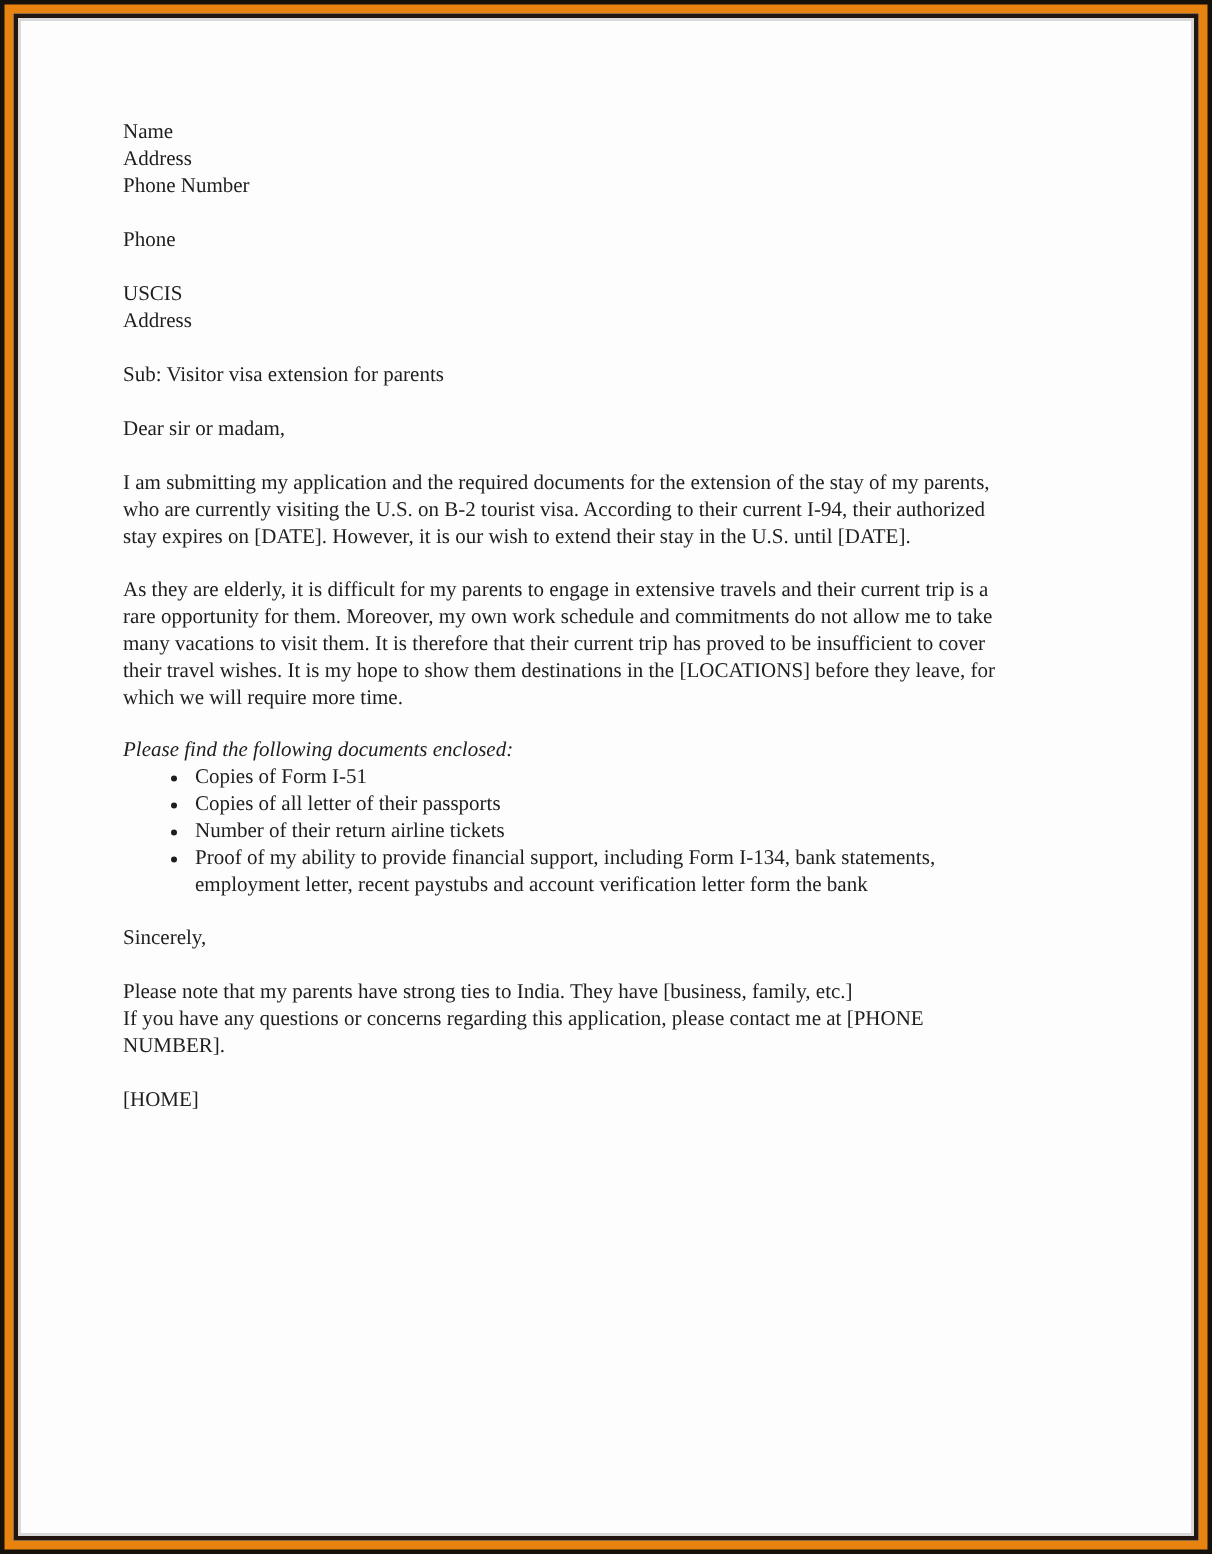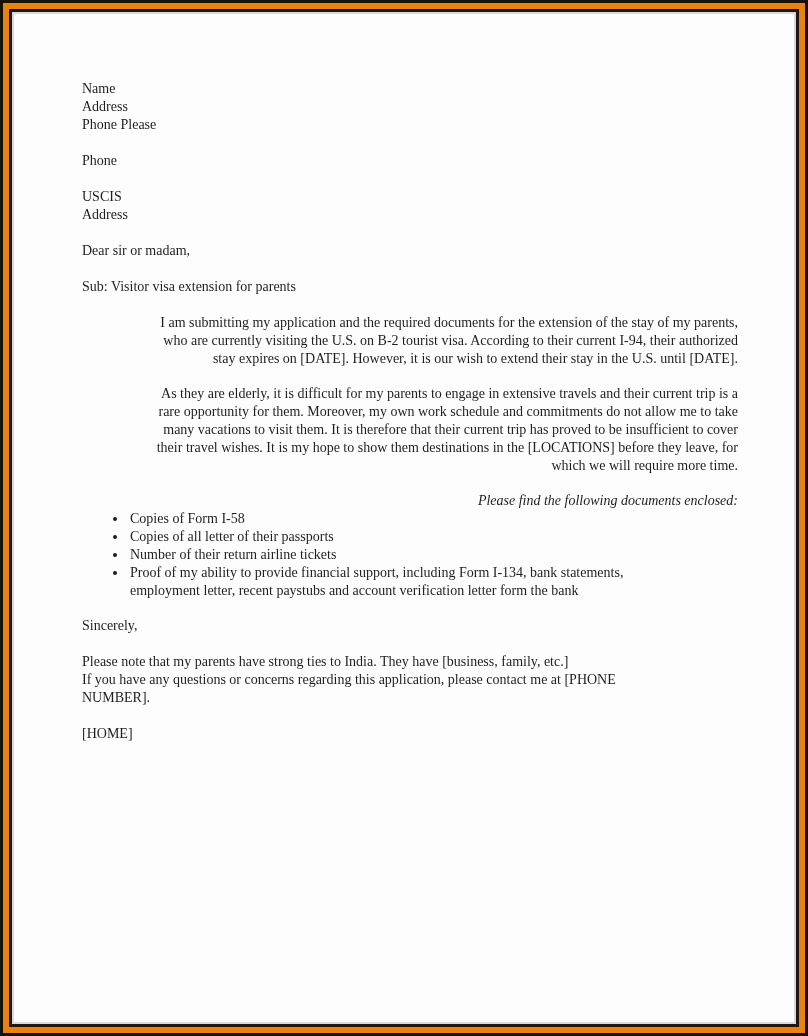--- a/index.html
+++ b/index.html
@@ -17,65 +17,65 @@
     overflow: hidden;
   }
   .content {
     box-sizing: border-box;
     padding: 68px 58px 0 70px;
     font-family: "Liberation Serif", "DejaVu Serif", serif;
     font-size: 14px; line-height: 18px;
     color: #1e1e1e;
   }
   .block { margin: 0 0 18px 0; white-space: pre-line; }
-  .para  { margin: 0 0 17px 0; white-space: pre-line; text-align: right; }
+  .para  { margin: 0 0 17px 0; white-space: pre-line; }
   .para:last-child { margin-bottom: 0; }
   .paras { margin: 0 0 17px 0; }
   ul.enclosures {
     margin: 0 0 17px 0;
     padding: 0 0 0 46px;
     list-style: disc;
   }
   ul.enclosures li { white-space: pre-line; margin: 0; padding-left: 2px; }
 </style>
 </head>
 <body>
 
 <div class="frame">
   <div class="page">
     <div class="content">
 
       <div class="block">Name
 Address
-Phone Please</div>
+Phone Number</div>
 
       <div class="block">Phone</div>
 
       <div class="block">USCIS
 Address</div>
 
+      <div class="block">Sub: Visitor visa extension for parents</div>
+
       <div class="block">Dear sir or madam,</div>
-
-      <div class="block">Sub: Visitor visa extension for parents</div>
 
       <div class="paras">
           <p class="para">I am submitting my application and the required documents for the extension of the stay of my parents,
 who are currently visiting the U.S. on B-2 tourist visa.  According to their current I-94, their authorized
 stay expires on [DATE]. However, it is our wish to extend their stay in the U.S. until [DATE].</p>
           <p class="para">As they are elderly, it is difficult for my parents to engage in extensive travels and their current trip is a
 rare opportunity for them. Moreover, my own work schedule and commitments do not allow me to take
 many vacations to visit them. It is therefore that their current trip has proved to be insufficient to cover
 their travel wishes. It is my hope to show them destinations in the [LOCATIONS] before they leave, for
 which we will require more time.</p>
         </div>
 
       <div class="para" style="margin-bottom:0;font-style:italic;">Please find the following documents enclosed:</div>
 
       <ul class="enclosures">
-          <li>Copies of Form I-58</li>
+          <li>Copies of Form I-51</li>
           <li>Copies of all letter of their passports</li>
           <li>Number of their return airline tickets</li>
           <li>Proof of my ability to provide financial support, including Form I-134, bank statements,
 employment letter, recent paystubs and account verification letter form the bank</li>
         </ul>
 
       <div class="block">Sincerely,</div>
 
       <div class="block">Please note that my parents have strong ties to India. They have [business, family, etc.]
 If you have any questions or concerns regarding this application, please contact me at [PHONE

